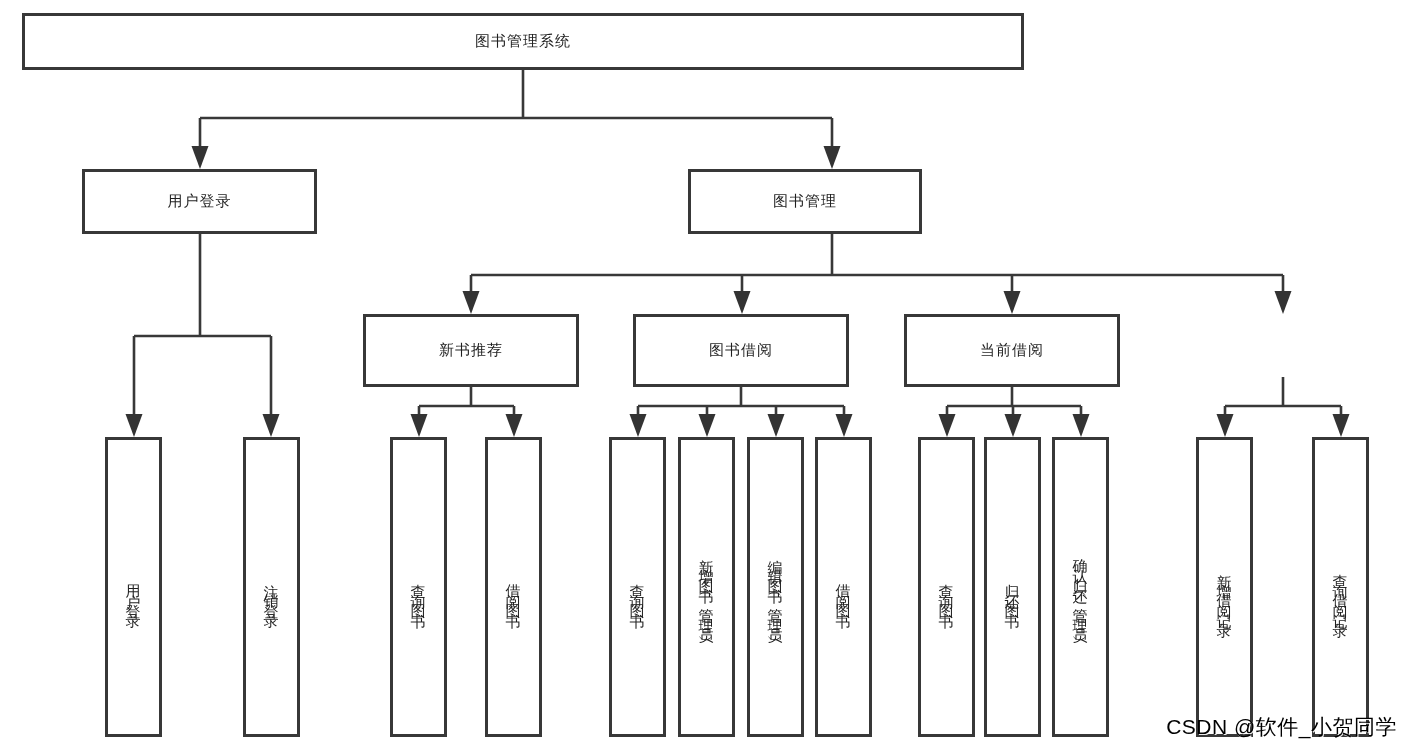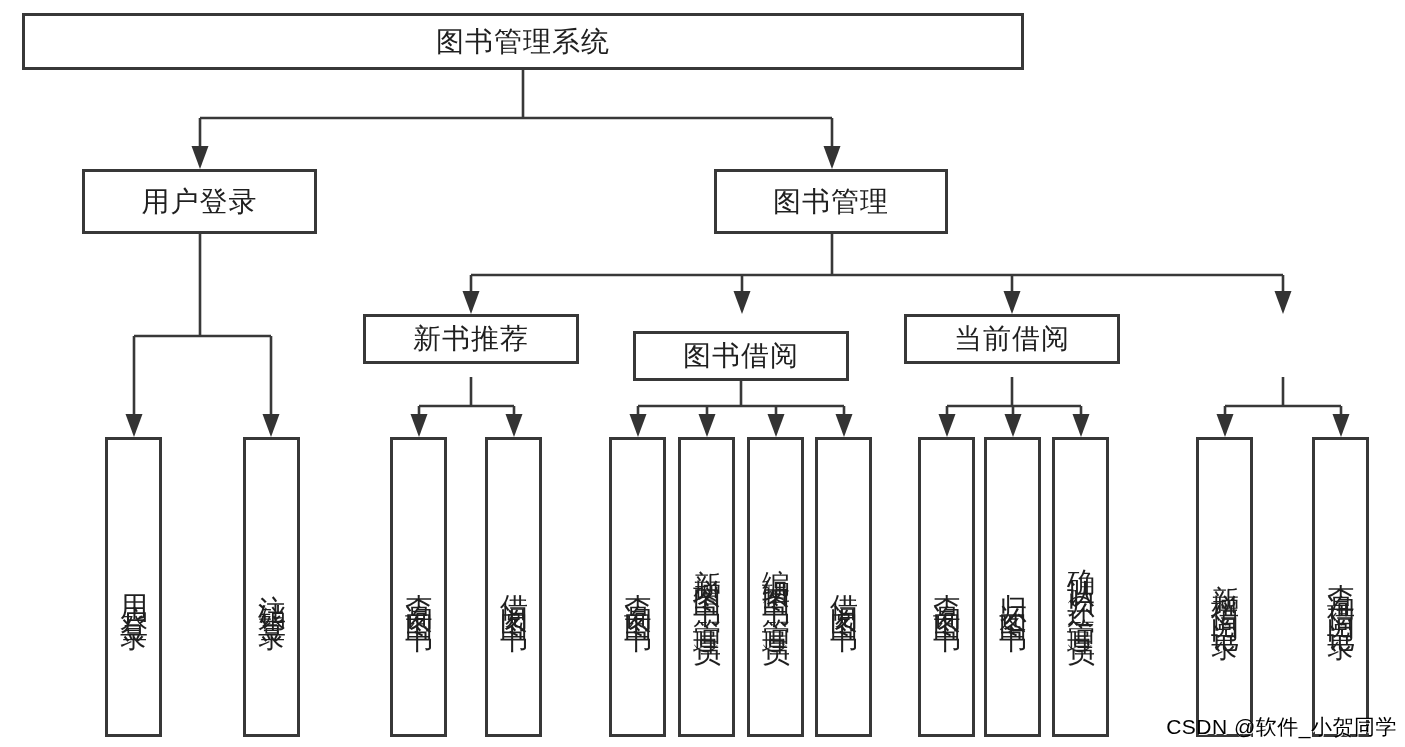--- a/index.html
+++ b/index.html
@@ -19,28 +19,28 @@
   }
   .box {
     position: absolute;
     background: #ffffff;
     border: 3px solid #383838;
     box-sizing: border-box;
     display: flex;
     align-items: center;
     justify-content: center;
     color: #1f1f1f;
-    font-size: 28px;
+    font-size: 15px;
     letter-spacing: 1px;
     z-index: 2;
     text-align: center;
   }
   .root-box   { left: 22px;  top: 13px;  width: 1002px; height: 57px; }
   .l2-box     { top: 169px;  height: 65px; }
-  .l3-box     { top: 314px;  height: 50px; }
+  .l3-box     { top: 314px;  height: 73px; }
   .leaf       { top: 437px;  width: 57px; height: 300px; border-width: 3px; }
   .leaf span {
     writing-mode: vertical-rl;
     letter-spacing: 10px;
     margin-bottom: -10px;
     line-height: 1;
   }
   .watermark {
     position: absolute;
     right: 8px;
@@ -109,28 +109,28 @@
     </g>
   </svg>
 
   <div class="box root-box">
     <span>图书管理系统</span>
   </div>
 
   <div class="box l2-box" style="left:82px; width:235px;">
     <span>用户登录</span>
   </div>
-  <div class="box l2-box" style="left:714px; width:234px;align-items:center;">
+  <div class="box l2-box" style="left:688px; width:234px;align-items:center;">
     <span>图书管理</span>
   </div>
 
   <div class="box l3-box" style="left:363px; width:216px;">
     <span>新书推荐</span>
   </div>
-  <div class="box l3-box" style="left:633px; width:216px;margin-top:17px;">
+  <div class="box l3-box" style="left:633px; width:216px;">
     <span>图书借阅</span>
   </div>
   <div class="box l3-box" style="left:904px; width:216px;">
     <span>当前借阅</span>
   </div>
 
   <div class="box leaf" style="left:105px;">
     <span>用户登录</span>
   </div>
   <div class="box leaf" style="left:243px;">

